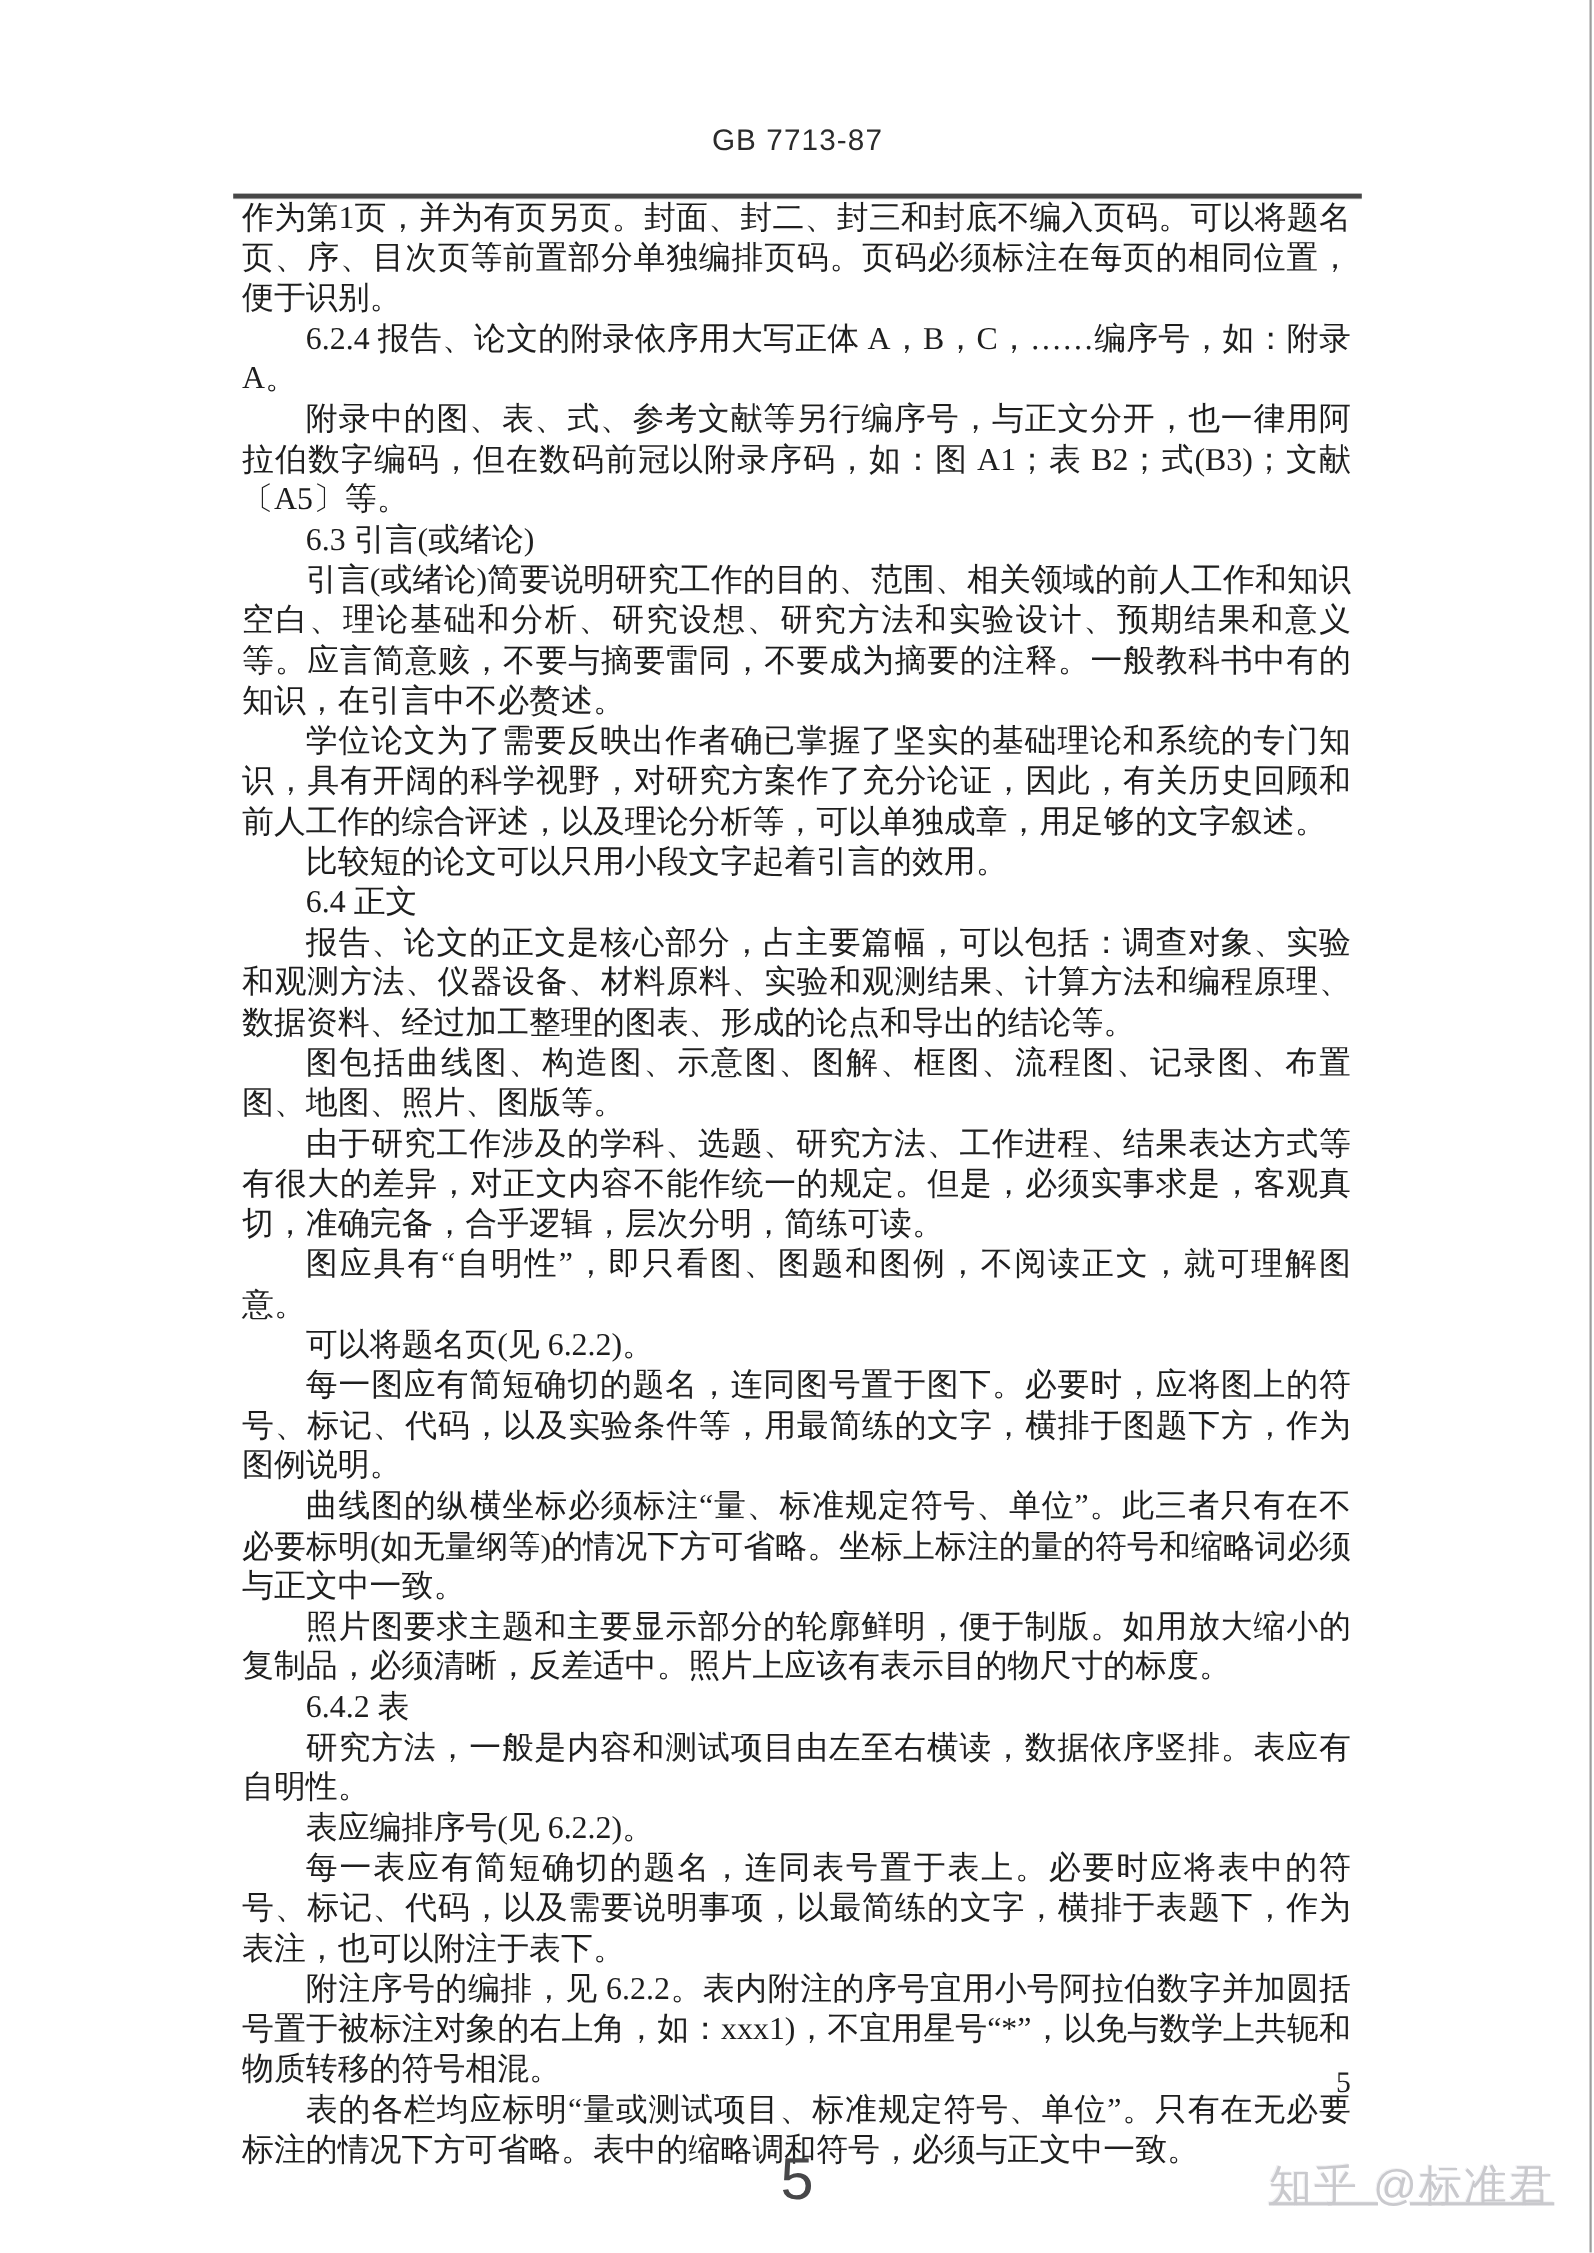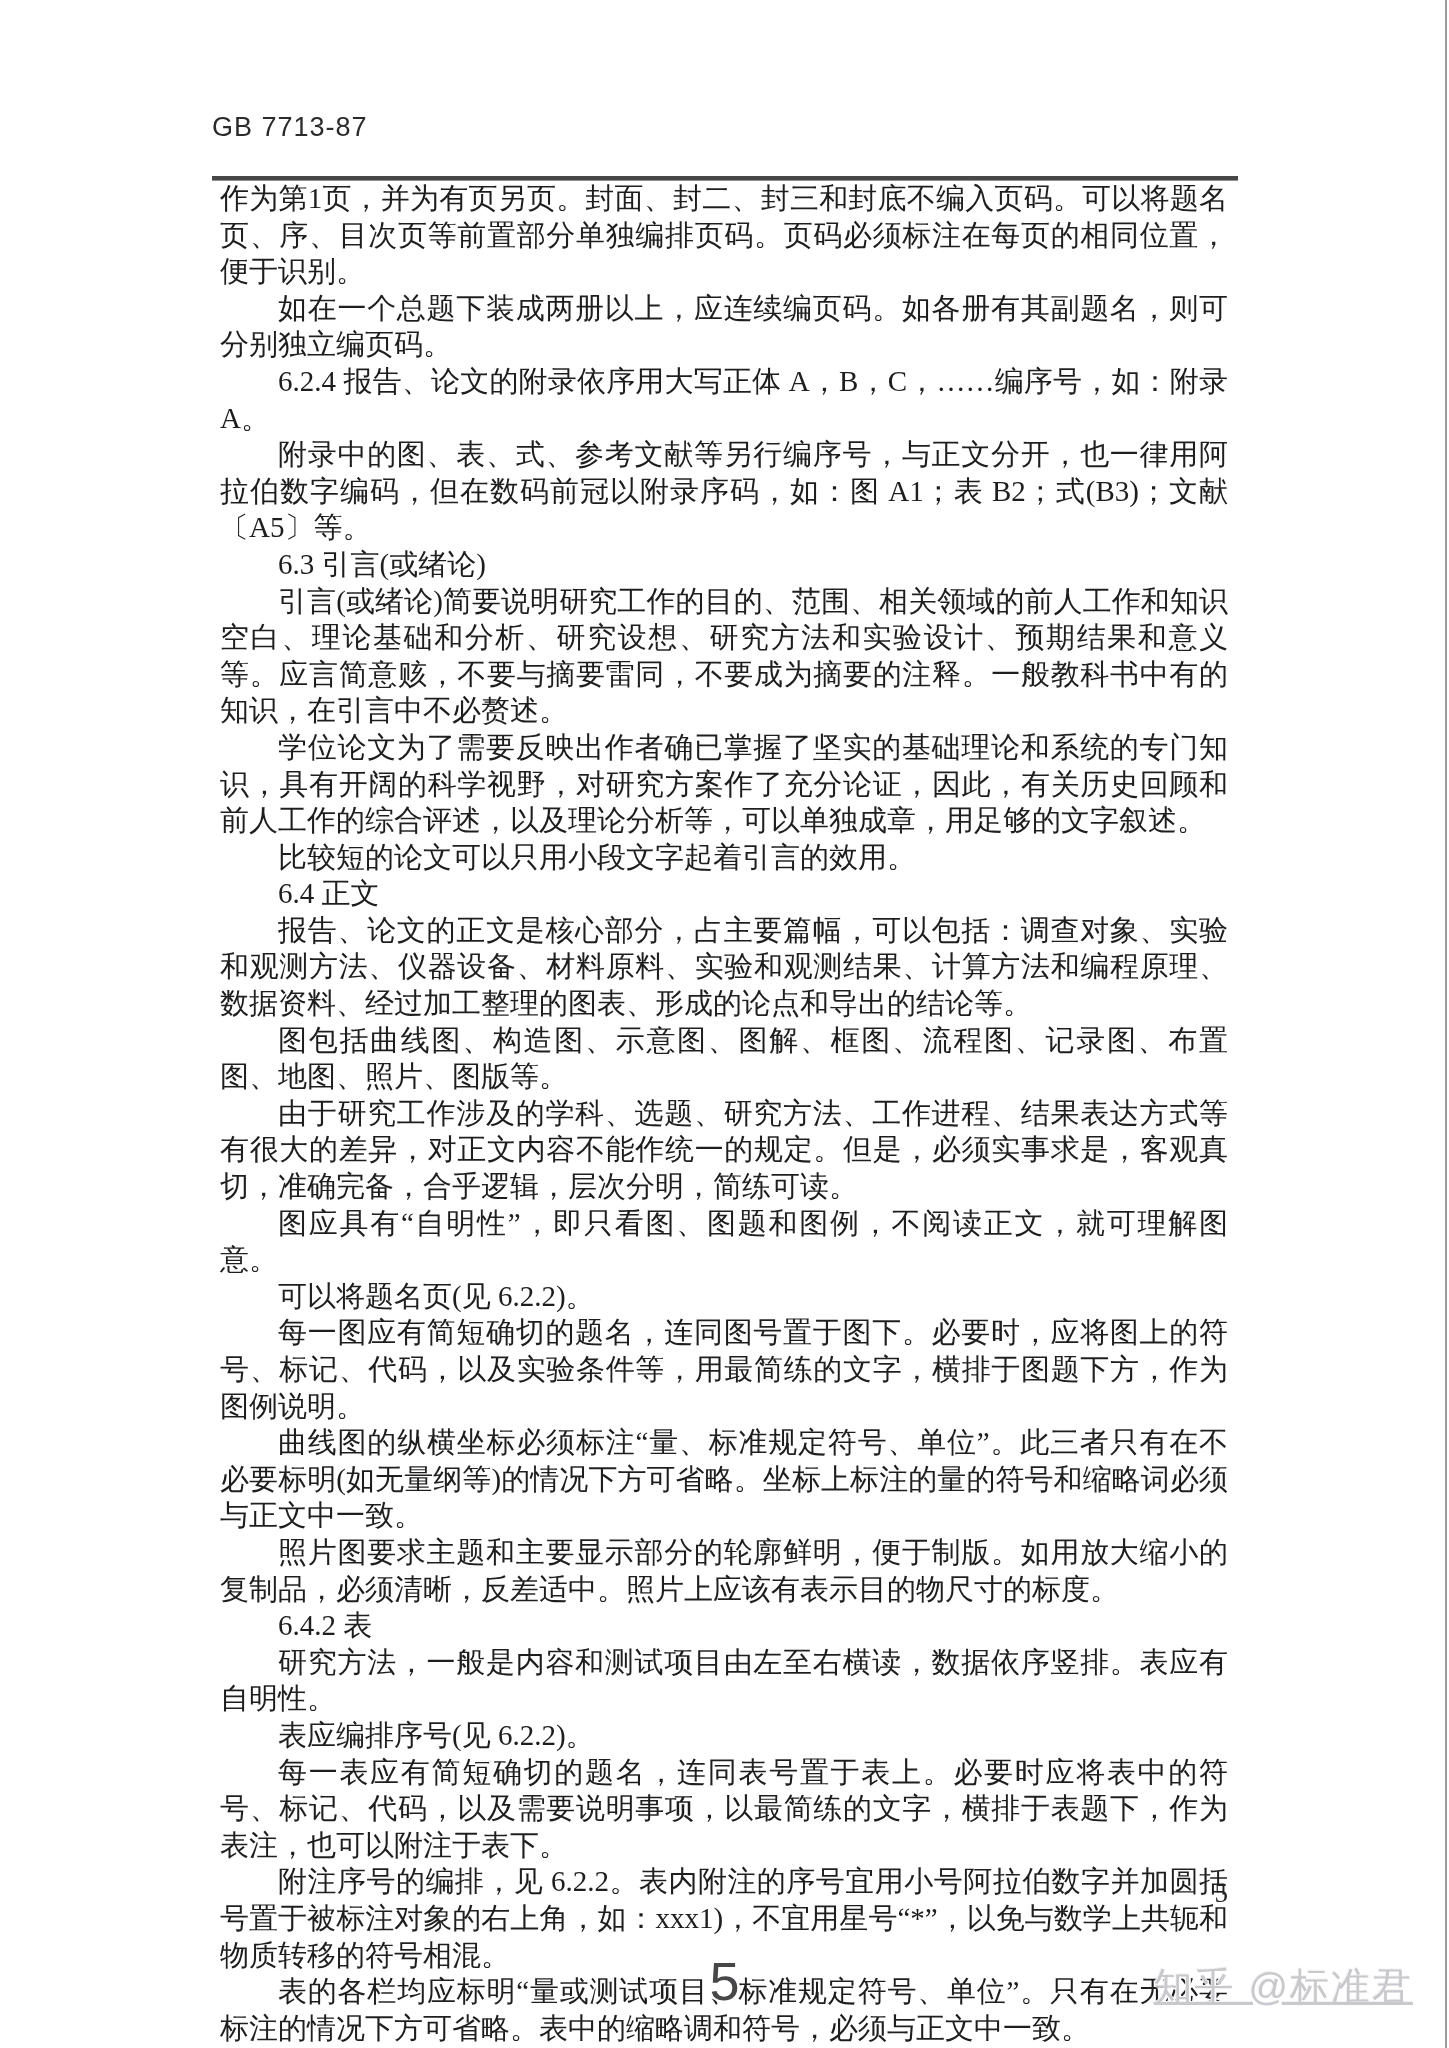--- a/index.html
+++ b/index.html
@@ -12,21 +12,21 @@
     background: #ffffff;
     overflow: hidden;
     font-family: "Liberation Serif", serif;
   }
 
   .doc-header {
     position: absolute;
     top: 112px;
     left: 212px;
     width: 1026px;
-    text-align: left;
+    text-align: center;
     font-family: "Liberation Sans", sans-serif;
     font-size: 27px;
     color: #2b2b2b;
     letter-spacing: 1px;
   }
 
   .header-rule {
     position: absolute;
     top: 176px;
     left: 212px;
@@ -97,21 +97,20 @@
 <body>
 
 <div class="page">
 
   <div class="doc-header">GB 7713-87</div>
 
   <div class="header-rule"></div>
 
   <div class="doc-body">
       <p class="para">作为第1页，并为有页另页。封面、封二、封三和封底不编入页码。可以将题名页、序、目次页等前置部分单独编排页码。页码必须标注在每页的相同位置，便于识别。</p>
-      <p class="para indent">如在一个总题下装成两册以上，应连续编页码。如各册有其副题名，则可分别独立编页码。</p>
       <p class="para indent">6.2.4 报告、论文的附录依序用大写正体 A，B，C，……编序号，如：附录 A。</p>
       <p class="para indent">附录中的图、表、式、参考文献等另行编序号，与正文分开，也一律用阿拉伯数字编码，但在数码前冠以附录序码，如：图 A1；表 B2；式(B3)；文献〔A5〕等。</p>
       <p class="para indent">6.3 引言(或绪论)</p>
       <p class="para indent">引言(或绪论)简要说明研究工作的目的、范围、相关领域的前人工作和知识空白、理论基础和分析、研究设想、研究方法和实验设计、预期结果和意义等。应言简意赅，不要与摘要雷同，不要成为摘要的注释。一般教科书中有的知识，在引言中不必赘述。</p>
       <p class="para indent">学位论文为了需要反映出作者确已掌握了坚实的基础理论和系统的专门知识，具有开阔的科学视野，对研究方案作了充分论证，因此，有关历史回顾和前人工作的综合评述，以及理论分析等，可以单独成章，用足够的文字叙述。</p>
       <p class="para indent">比较短的论文可以只用小段文字起着引言的效用。</p>
       <p class="para indent">6.4 正文</p>
       <p class="para indent">报告、论文的正文是核心部分，占主要篇幅，可以包括：调查对象、实验和观测方法、仪器设备、材料原料、实验和观测结果、计算方法和编程原理、数据资料、经过加工整理的图表、形成的论点和导出的结论等。</p>
       <p class="para indent">图包括曲线图、构造图、示意图、图解、框图、流程图、记录图、布置图、地图、照片、图版等。</p>
       <p class="para indent">由于研究工作涉及的学科、选题、研究方法、工作进程、结果表达方式等有很大的差异，对正文内容不能作统一的规定。但是，必须实事求是，客观真切，准确完备，合乎逻辑，层次分明，简练可读。</p>

